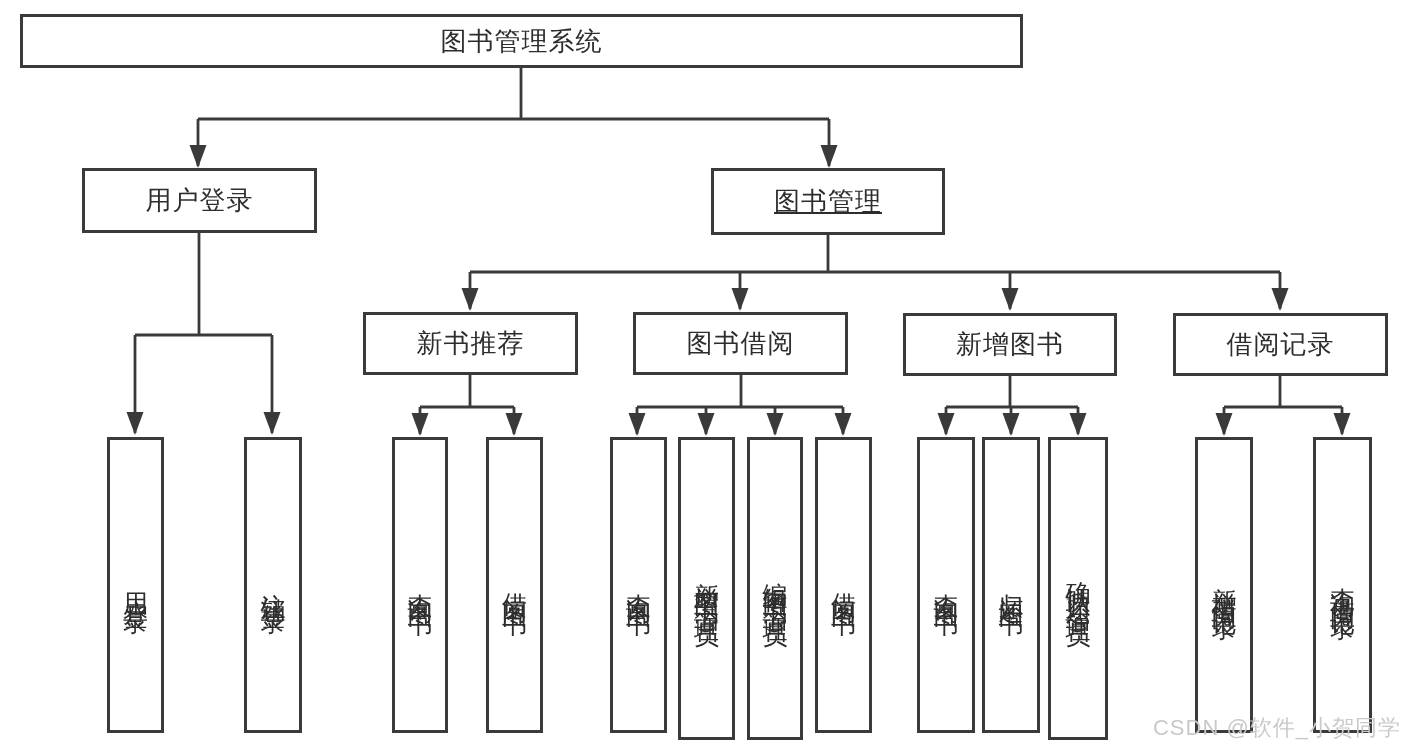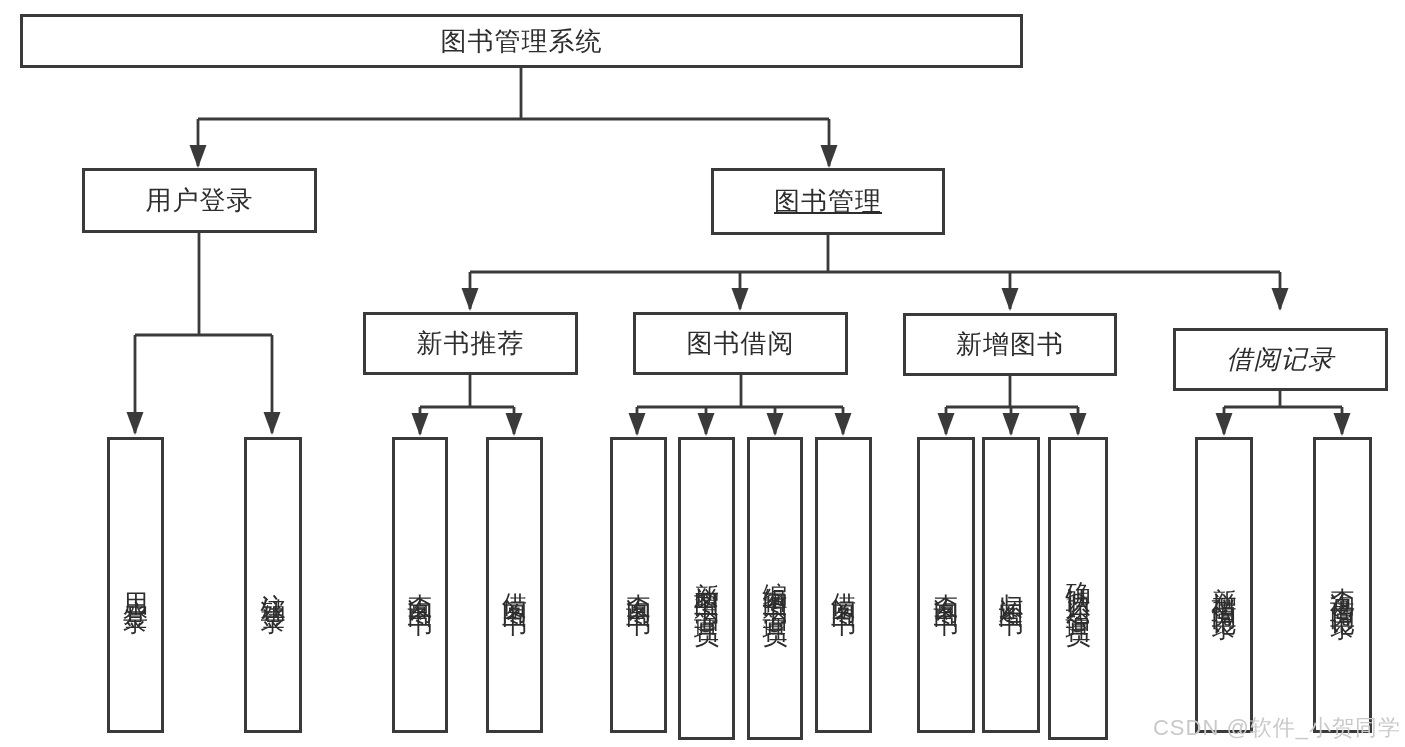--- a/index.html
+++ b/index.html
@@ -140,21 +140,21 @@
 
   <div class="node" style="left:363px;top:312px;width:215px;height:63px;">
     <span>新书推荐</span>
   </div>
   <div class="node" style="left:633px;top:312px;width:215px;height:63px;">
     <span>图书借阅</span>
   </div>
   <div class="node" style="left:903px;top:313px;width:214px;height:63px;">
     <span>新增图书</span>
   </div>
-  <div class="node" style="left:1173px;top:328px;width:215px;height:63px;font-style:italic;">
+  <div class="node" style="left:1173px;top:313px;width:215px;height:63px;">
     <span>借阅记录</span>
   </div>
 
   <div class="node" style="left:392px;top:437px;width:56px;height:296px;">
     <span class="vtext">查询图书</span>
   </div>
   <div class="node" style="left:486px;top:437px;width:57px;height:296px;">
     <span class="vtext">借阅图书</span>
   </div>
 

